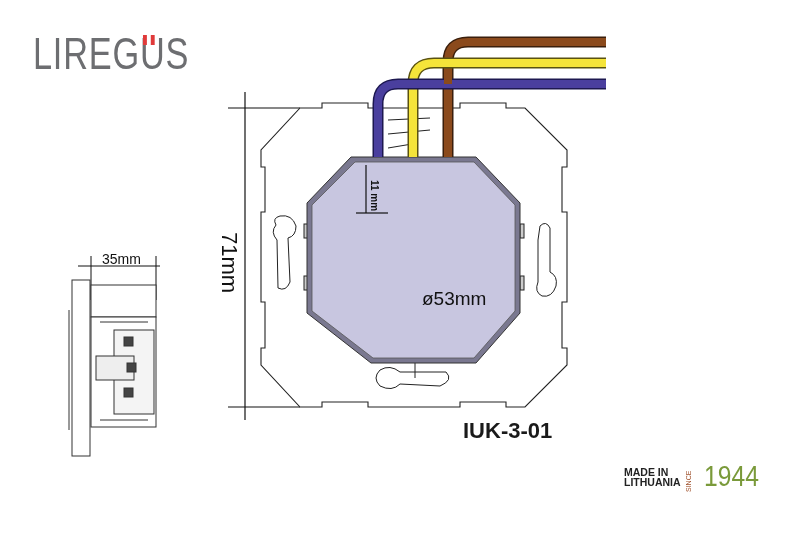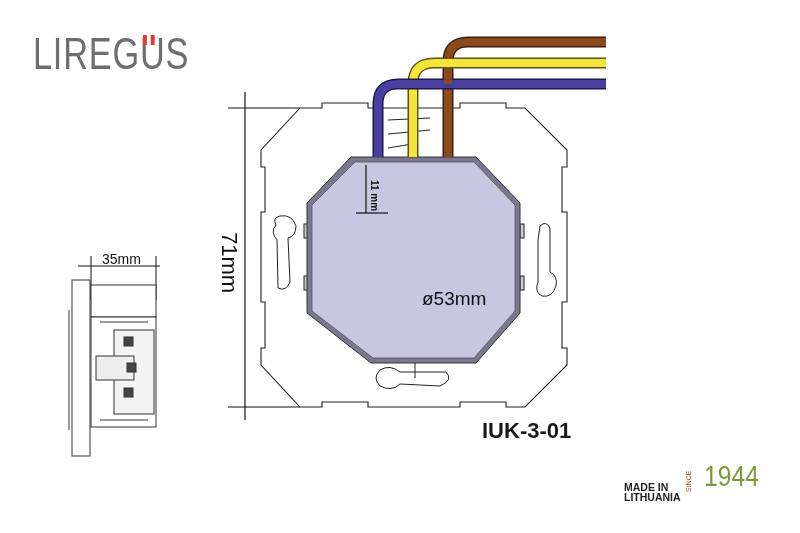--- a/index.html
+++ b/index.html
@@ -1,21 +1,21 @@
 <!DOCTYPE html>
 <html><head>
 <meta charset="utf-8">
 <style>
   html, body { margin:0; padding:0; background:#ffffff; }
   body { width:800px; height:533px; position:relative; overflow:hidden; font-family:"Liberation Sans", sans-serif; }
   .logo { position:absolute; left:33px; top:30px; font-family:"Liberation Sans", sans-serif; font-size:44px; color:#6d6e71; letter-spacing:1px; transform:scaleX(0.78); transform-origin:left top; line-height:48px; }
   svg { position:absolute; left:0; top:0; }
   .lbl { font-family:"Liberation Sans", sans-serif; fill:#111; }
-  .model { position:absolute; left:463px; top:418px; font-size:22px; font-weight:bold; color:#1a1a1a; font-family:"Liberation Sans", sans-serif;margin-left:19px; }
-  .made { position:absolute; left:624px; top:482px; font-size:10.5px; font-weight:bold; color:#222; line-height:10px; font-family:"Liberation Sans", sans-serif; }
+  .model { position:absolute; left:463px; top:418px; font-size:22px; font-weight:bold; color:#1a1a1a; font-family:"Liberation Sans", sans-serif; }
+  .made { position:absolute; left:624px; top:467px; font-size:10.5px; font-weight:bold; color:#222; line-height:10px; font-family:"Liberation Sans", sans-serif; }
   .since { position:absolute; left:685px; top:468px; font-size:7px; color:#a0522d; transform:rotate(-90deg); transform-origin:left top; width:26px; font-family:"Liberation Sans", sans-serif; }
   .year { position:absolute; left:704px; top:460px; font-size:29px; color:#7a9a3a; font-family:"Liberation Sans", sans-serif; transform:scaleX(0.85); transform-origin:left top; }
 </style>
 </head>
 <body>
 
 <div class="logo">
   <span>LIREG</span><span style="position:relative;"><span>U</span><span style="position:absolute;left:4px;top:6px;width:5px;height:10px;background:#e03a3a;"></span><span style="position:absolute;left:14px;top:6px;width:5px;height:10px;background:#e03a3a;"></span></span><span>S</span>
 </div>
 

